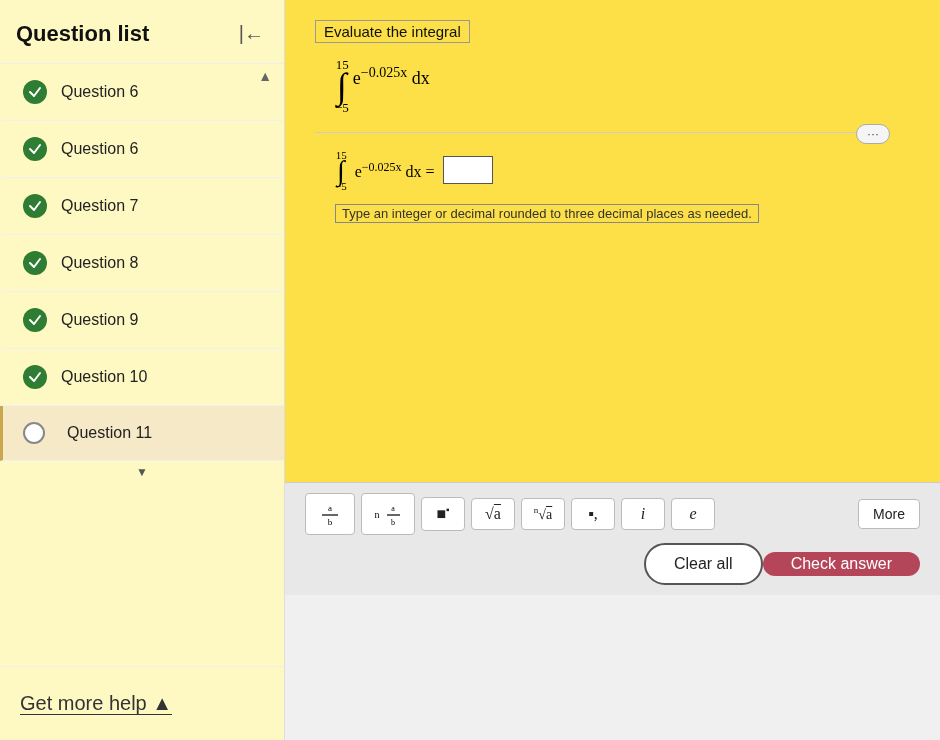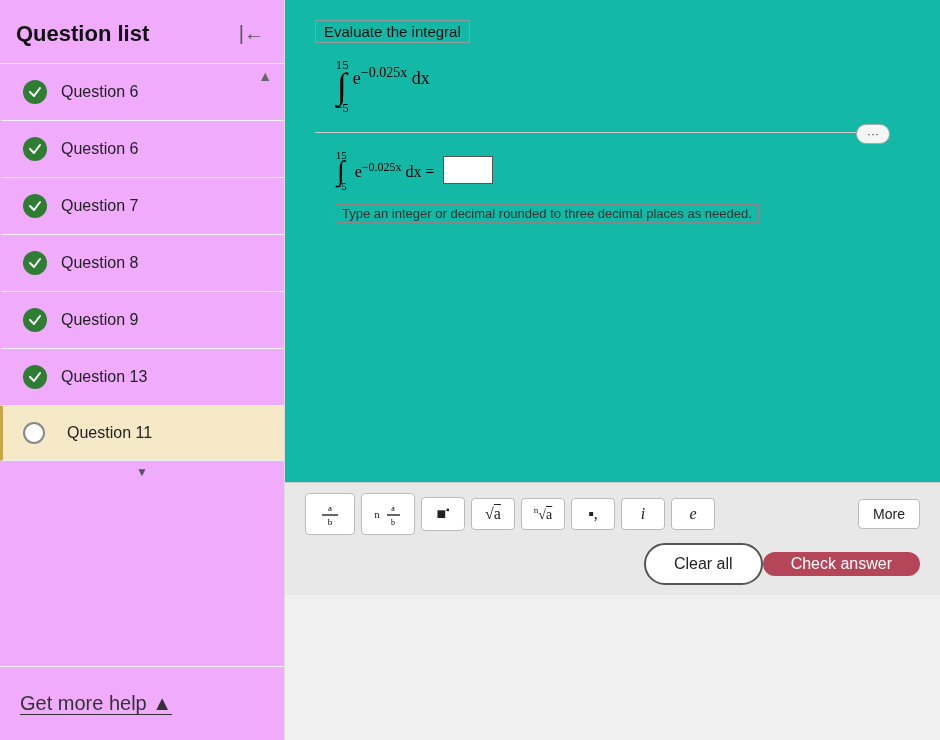--- a/index.html
+++ b/index.html
@@ -9,21 +9,21 @@
       width: 940px;
       height: 740px;
       overflow: hidden;
       display: flex;
     }
 
     
     .sidebar {
       width: 285px;
       min-width: 285px;
-      background: #f0abfc;
+      background: #fef9c3;
       border-right: 1px solid #ddd;
       display: flex;
       flex-direction: column;
       height: 740px;
       overflow: hidden;
     }
 
     .sidebar-header {
       display: flex;
       align-items: center;
@@ -135,21 +135,21 @@
     .sidebar-footer span {
       border-bottom: 1px solid #333;
     }
 
     
     .main-content {
       flex: 1;
       display: flex;
       flex-direction: column;
       height: 595px;
-      background: #14b8a6;
+      background: #fde047;
     }
 
     .problem-section {
       flex: 1;
       padding: 20px 30px;
       overflow-y: auto;
     }
 
     .problem-label {
       font-family: Arial, sans-serif;
@@ -396,21 +396,21 @@
         </span>
         <span>Question 9</span>
       </li>
 
       <li class="question-item">
         <span class="check-icon">
           <svg viewBox="0 0 14 14" fill="none">
               <polyline points="2,7 6,11 12,3" stroke="white" stroke-width="2" stroke-linecap="round" stroke-linejoin="round"></polyline>
             </svg>
         </span>
-        <span>Question 13</span>
+        <span>Question 10</span>
       </li>
 
       <li class="question-item active">
         <span class="circle-icon"></span>
         <span>Question 11</span>
       </li>
     </ul>
     <div class="scroll-down-indicator">▼</div>
   </div>
   <div class="sidebar-footer">

